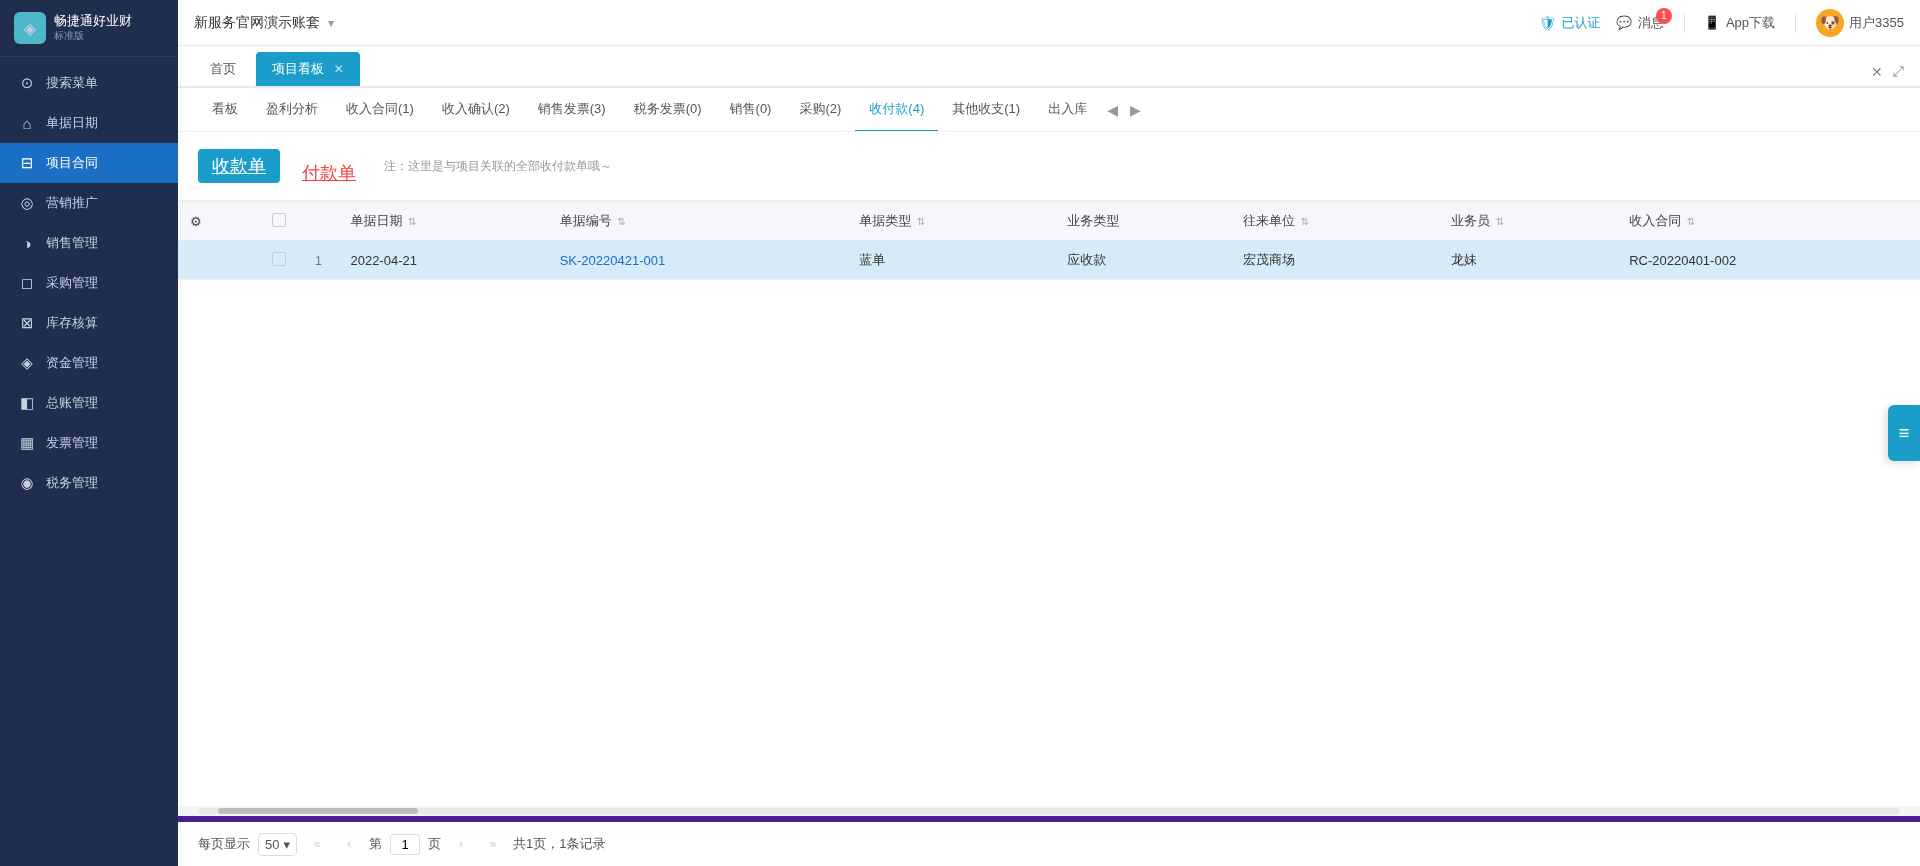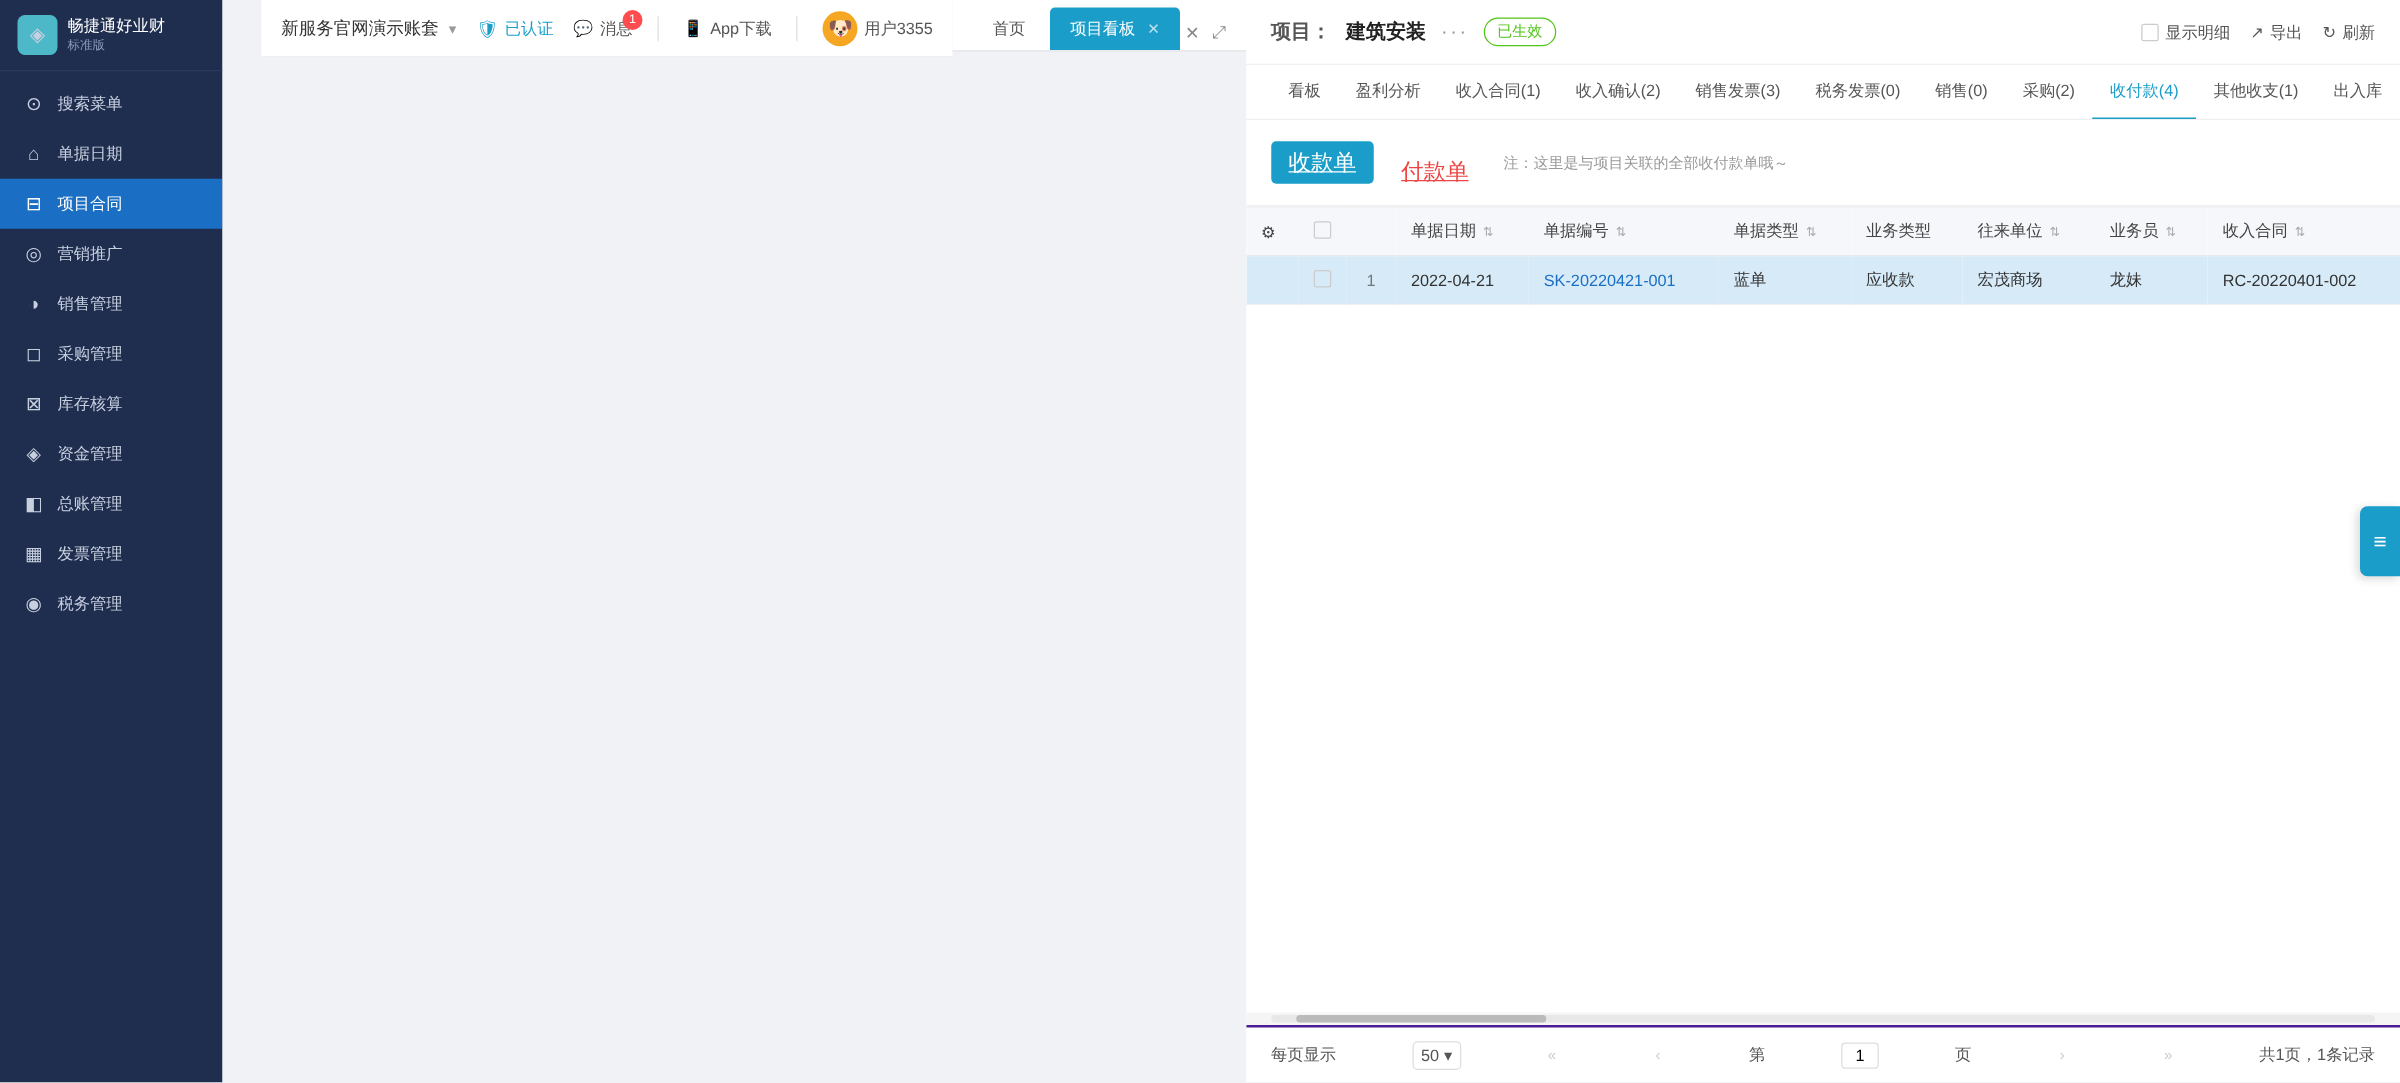--- a/index.html
+++ b/index.html
@@ -54,21 +54,21 @@
       border-top: 1px solid #2a3a5c;
       color: #8a9ab8;
       font-size: 12px;
       cursor: pointer;
       display: flex;
       align-items: center;
       gap: 8px;
     }
 
     
-    .main { flex: 1; display: flex; flex-direction: row; background: #f0f2f5; overflow: hidden; padding-left: 31px; }
+    .main { flex: 1; display: flex; flex-direction: column; background: #f0f2f5; overflow: hidden; }
 
     
     .topbar {
       background: #fff;
       height: 46px;
       display: flex;
       align-items: center;
       padding: 0 16px;
       border-bottom: 1px solid #e8eaed;
       gap: 0;
@@ -382,26 +382,26 @@
       background: #bbb;
       border-radius: 3px;
       position: absolute;
       left: 20px;
     }
 
     
     .pagination {
       display: flex;
       align-items: center;
-      justify-content: space-between;
+      justify-content: flex-start;
       padding: 10px 20px;
       gap: 8px;
       font-size: 13px;
       color: #555;
-      border-top: 2px solid #4c1d95;
+      border-top: 6px solid #4c1d95;
       flex-shrink: 0;
       background: #fff;
     }
     .pagination-select {
       border: 1px solid #ddd;
       border-radius: 4px;
       padding: 3px 6px;
       font-size: 13px;
       cursor: pointer;
       display: flex;
@@ -548,40 +548,20 @@
       <span class="close-btn">✕</span>
     </div>
     <div class="tabbar-window-controls">
       <span class="win-ctrl">✕</span>
       <span class="win-ctrl">⤢</span>
     </div>
   </div>
 
   <div class="content">
 
-    <div class="project-header">
-      <span style="color:#555;font-size:16px;font-weight:600;">项目：</span>
-      <span class="project-title">建筑安装</span>
-      <span class="project-more">···</span>
-      <span class="project-status">已生效</span>
-      <div class="project-actions">
-        <div class="project-action-btn">
-          <span class="checkbox-display"></span>
-          <span>显示明细</span>
-        </div>
-        <div class="project-action-btn">
-          <span>↗</span>
-          <span>导出</span>
-        </div>
-        <div class="project-action-btn">
-          <span>↻</span>
-          <span>刷新</span>
-        </div>
-      </div>
-    </div>
 
     <div class="subnav">
       <div class="subnav-item">
         <span>看板</span>
       </div>
       <div class="subnav-item">
         <span>盈利分析</span>
       </div>
       <div class="subnav-item">
         <span>收入合同(1)</span>

